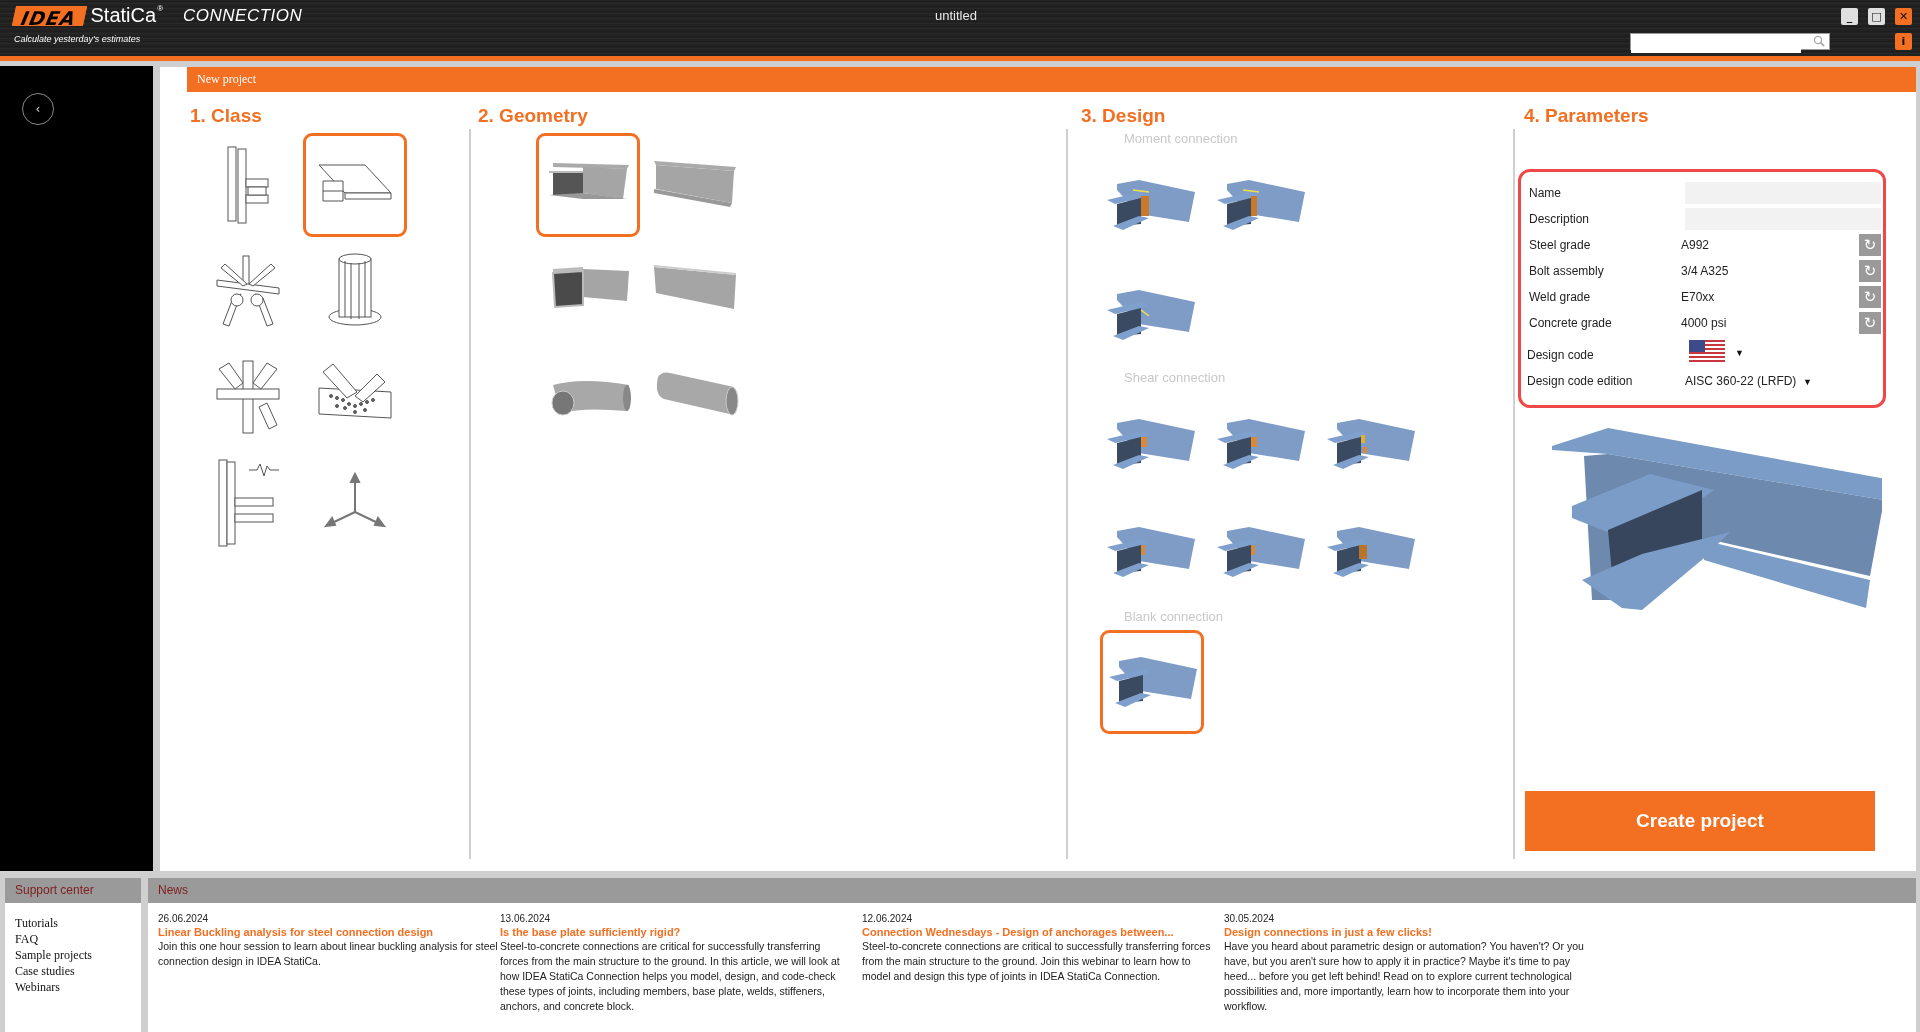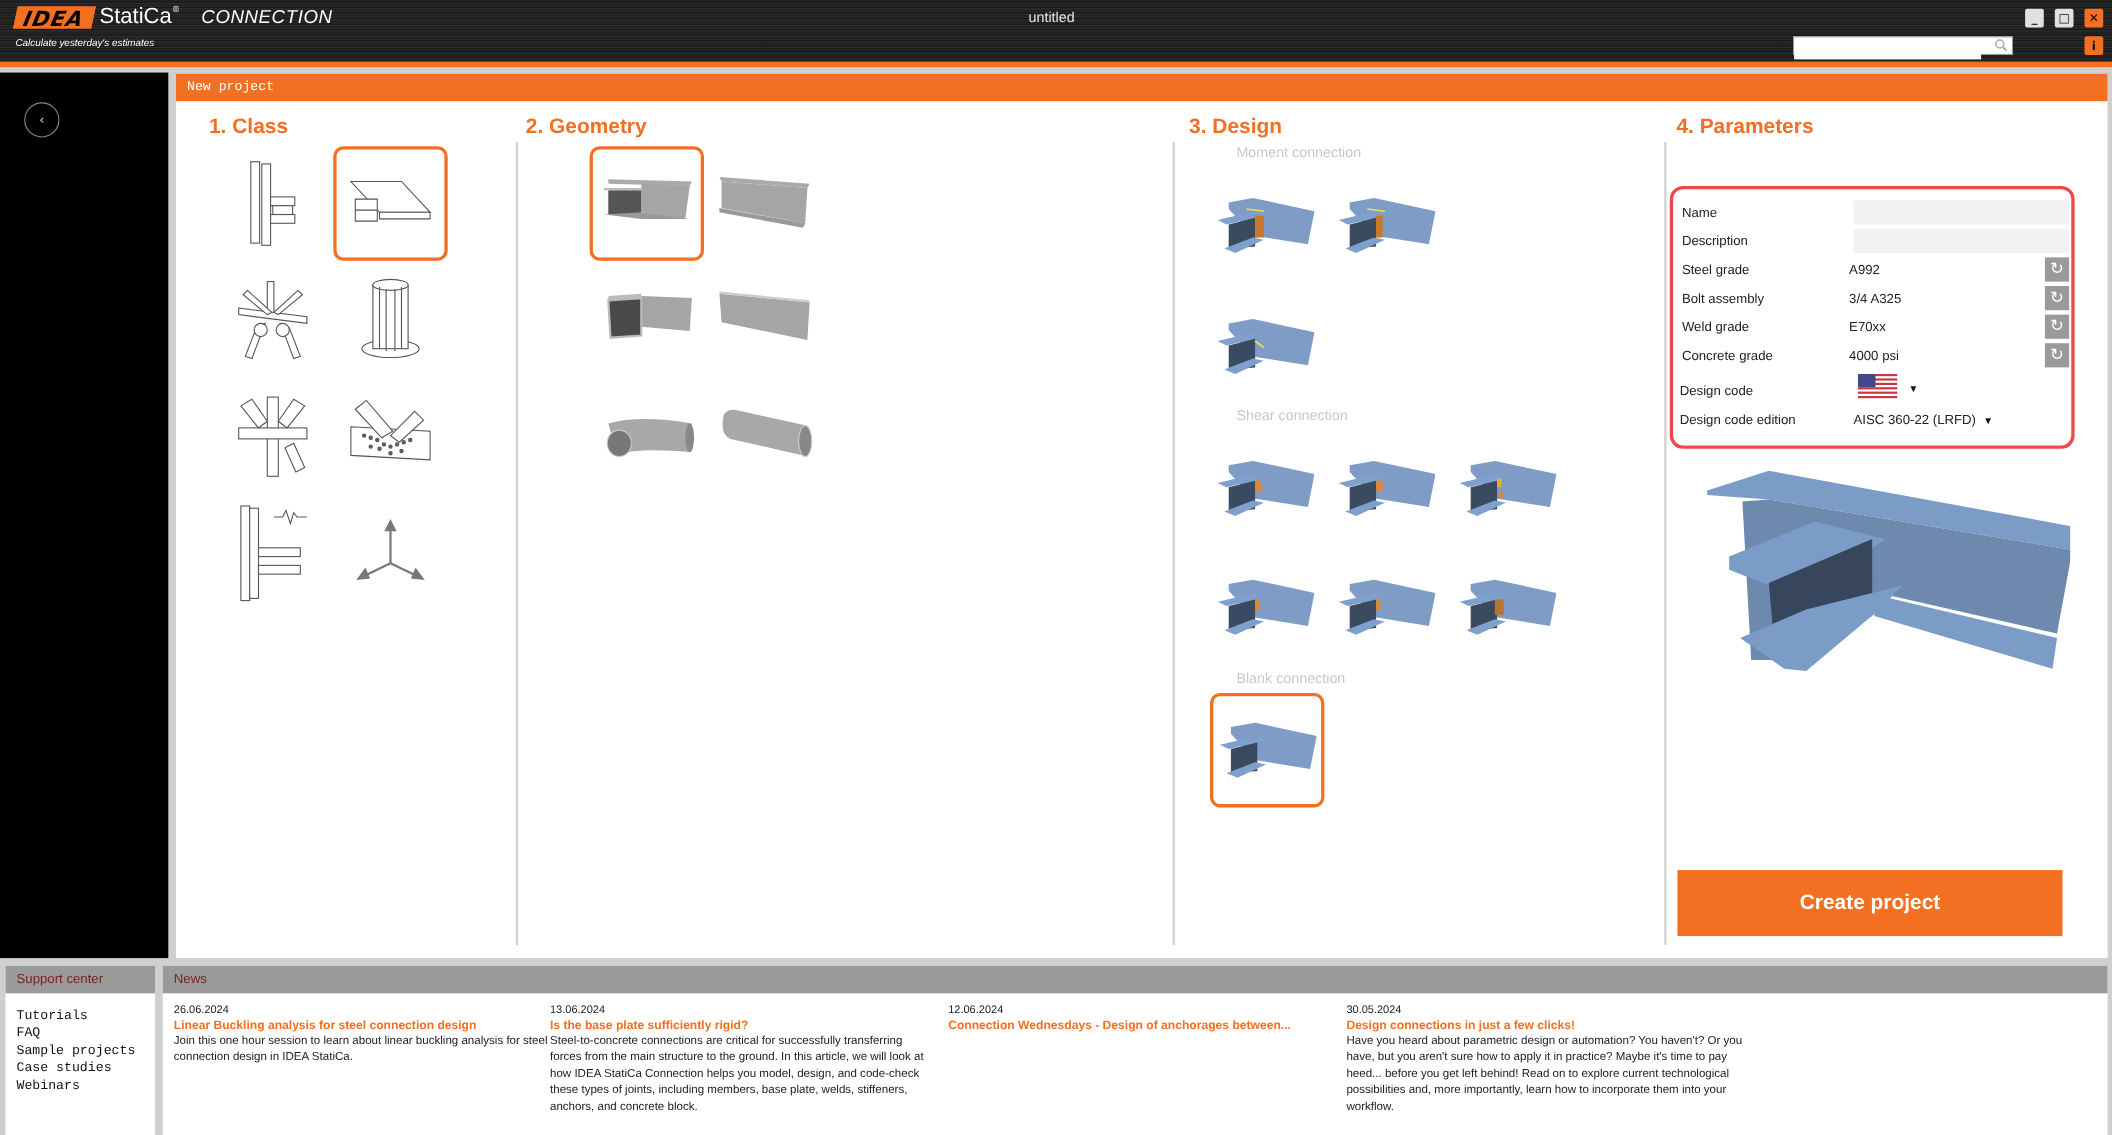--- a/index.html
+++ b/index.html
@@ -22,21 +22,21 @@
   .search-icon { position: absolute; right: 4px; top: 1px; width: 12px; height: 12px; }
 
   .sidebar { position: absolute; left: 0; top: 66px; width: 153px; height: 805px; background: #000; }
   .back-btn { position: absolute; left: 22px; top: 27px; width: 32px; height: 32px; border: 1px solid #888; border-radius: 50%; display: flex; align-items: center; justify-content: center; color: #ddd; font-size: 12px; }
   .menu { position: absolute; top: 72px; left: 0; width: 153px; }
   .menu-item { height: 37px; line-height: 37px; padding-left: 18px; color: #fff; font-size: 12px; font-family: "Liberation Sans", sans-serif; }
   .menu-item.active { background: #f36f21; font-weight: bold; }
   .menu-item.disabled { color: #8a8a8a; }
 
   .main { position: absolute; left: 160px; top: 67px; width: 1756px; height: 804px; background: #fff; }
-  .main-header { height: 25px; background: #f36f21; color: #fff; font-size: 12px; line-height: 25px; padding-left: 10px; font-family: Liberation Mono, monospace; }
+  .main-header { height: 25px; background: #f36f21; color: #fff; font-size: 12px; line-height: 25px; padding-left: 10px; font-family: Liberation Serif, serif; margin-left: 27px; }
   .col-title { position: absolute; top: 38px; color: #f36f21; font-size: 19px; font-weight: bold; font-family: "Liberation Sans", sans-serif; }
   .divider { position: absolute; top: 62px; width: 2px; background: #cfcfcf; height: 730px; }
   .sub-label { position: absolute; color: #c8c8c8; font-size: 13px; font-family: "Liberation Sans", sans-serif; margin-left: 42px; }
 
   .tile { position: absolute; width: 104px; height: 104px; display: flex; align-items: center; justify-content: center; border: 3px solid transparent; border-radius: 9px; }
   .tile.selected { border-color: #f36f21; }
   .tile svg { display: block; }
 
   .params-box { position: absolute; left: 1518px; top: 169px; width: 368px; height: 239px; border: 3px solid #f04848; border-radius: 12px; }
   .param-row { position: absolute; left: 8px; width: 350px; height: 22px; font-size: 12px; color: #222; font-family: "Liberation Sans", sans-serif; }
@@ -45,21 +45,21 @@
   .param-input { position: absolute; left: 156px; top: 0; width: 196px; height: 22px; background: #f2f2f2; border: none; }
   .reset-btn { position: absolute; left: 330px; top: 0; width: 22px; height: 22px; background: #9a9a9a; color: #fff; font-size: 15px; text-align: center; line-height: 22px; }
   .flag { position: absolute; left: 160px; top: 0; width: 36px; height: 24px; }
   .dropdown-arrow { font-size: 9px; color: #111; }
 
   .preview { position: absolute; left: 1522px; top: 410px; width: 360px; height: 200px; }
   .create-btn { position: absolute; left: 1525px; top: 791px; width: 350px; height: 60px; background: #f36f21; color: #fff; font-size: 19px; font-weight: bold; text-align: center; line-height: 60px; font-family: "Liberation Sans", sans-serif; }
 
   .bottom-panel { position: absolute; top: 878px; height: 154px; background: #fff; }
   .bottom-header { height: 25px; background: #9a9a9a; color: #7f1d1d; font-size: 12px; line-height: 25px; padding-left: 10px; font-family: "Liberation Sans", sans-serif; }
-  .support-list { padding: 12px 0 0 10px; font-size: 12px; color: #111; line-height: 16px; font-family: Liberation Mono, monospace; }
+  .support-list { padding: 12px 0 0 10px; font-size: 12px; color: #111; line-height: 16px; font-family: Liberation Serif, serif; }
   .news-item { position: absolute; top: 35px; font-family: "Liberation Sans", sans-serif; }
   .news-date { font-size: 10px; color: #222; }
   .news-title { font-size: 11px; font-weight: bold; color: #f36f21; margin-top: 2px; }
   .news-body { font-size: 10.5px; color: #222; line-height: 15px; margin-top: 1px; }
 </style>
 </head>
 <body>
 
 <div class="titlebar"></div>
 <div class="orange-strip"></div>
@@ -440,19 +440,20 @@
     <div class="news-body">Join this one hour session to learn about linear buckling analysis for steel connection design in IDEA StatiCa.</div>
   </div>
   <div class="news-item" style="left:352px;width:350px">
     <div class="news-date">13.06.2024</div>
     <div class="news-title">Is the base plate sufficiently rigid?</div>
     <div class="news-body">Steel-to-concrete connections are critical for successfully transferring forces from the main structure to the ground. In this article, we will look at how IDEA StatiCa Connection helps you model, design, and code-check these types of joints, including members, base plate, welds, stiffeners, anchors, and concrete block.</div>
   </div>
   <div class="news-item" style="left:714px;width:355px">
     <div class="news-date">12.06.2024</div>
     <div class="news-title">Connection Wednesdays - Design of anchorages between...</div>
+    <div class="news-body">Steel-to-concrete connections are critical to successfully transferring forces from the main structure to the ground. Join this webinar to learn how to model and design this type of joints in IDEA StatiCa Connection.</div>
   </div>
   <div class="news-item" style="left:1076px;width:360px">
     <div class="news-date">30.05.2024</div>
     <div class="news-title">Design connections in just a few clicks!</div>
     <div class="news-body">Have you heard about parametric design or automation? You haven't? Or you have, but you aren't sure how to apply it in practice? Maybe it's time to pay heed... before you get left behind! Read on to explore current technological possibilities and, more importantly, learn how to incorporate them into your workflow.</div>
   </div>
 </div>
 
 </body></html>

